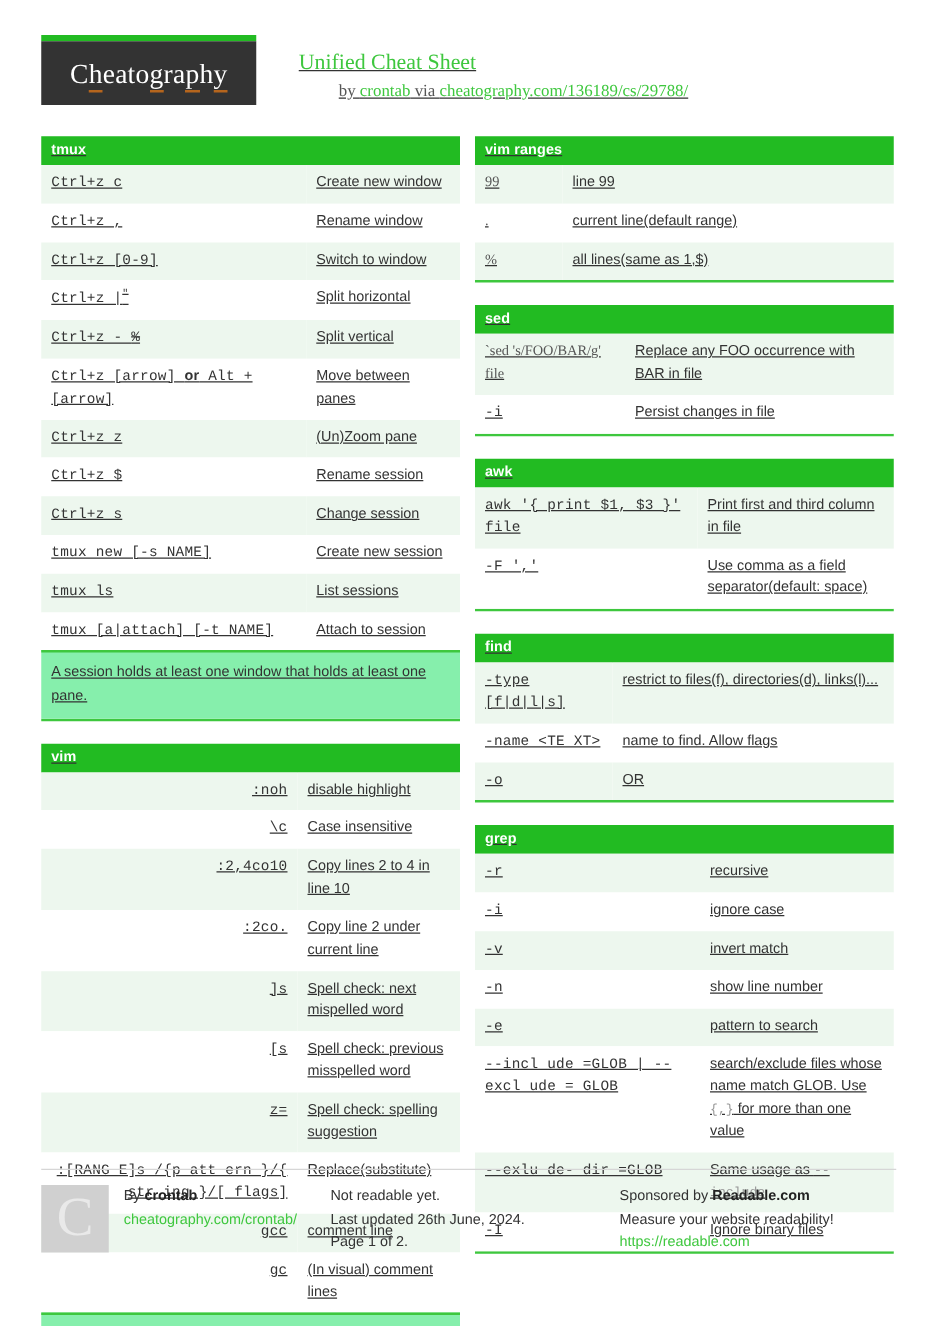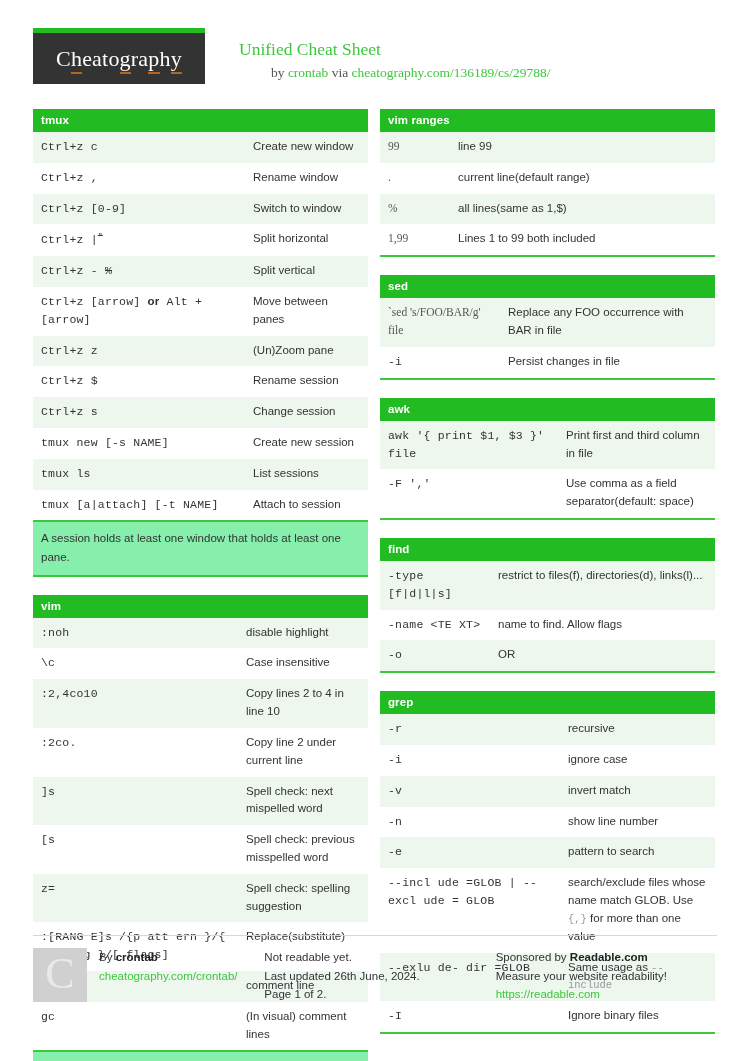--- a/index.html
+++ b/index.html
@@ -12,20 +12,21 @@
     width: 750px; height: 1061px;
     position: relative;
     overflow: hidden;
     color: #333;
   }
   .page {
     position: absolute;
     left: 0; top: 0;
     width: 750px; height: 788px;
     padding: 0 33px;
+    text-decoration: underline;
   }
 
   
   .header {
     display: flex;
     align-items: flex-start;
     padding-top: 28px;
     height: 97px;
   }
   .logo-wrap {
@@ -145,21 +146,21 @@
   td.desc .mono {
     font-family: "Liberation Mono", monospace;
     color: #999;
     font-size: 10.5px;
   }
   .strike { text-decoration: line-through; }
   .sup { vertical-align: super; font-size: 8px; text-decoration: line-through; }
 
   .tmux-tbl td.code { width: 212px; }
   .tmux-tbl td.desc { text-align: left; }
-  .vim-tbl  td.code { width: 205px; }
+  .vim-tbl  td.code { width: 205px; text-align: right; }
   .vim-tbl  td.desc { text-align: left; }
   .vr-tbl   td.code { width: 70px; }
   .sed-tbl  td.code { width: 120px; }
   .awk-tbl  td.code { width: 178px; }
   .find-tbl td.code { width: 110px; }
   .grep-tbl td.code { width: 180px; }
 
   .note {
     background: #86efac;
     font-size: 11.5px;
@@ -344,24 +345,20 @@
                 <td class="desc">line 99</td>
               </tr>
           <tr class="even">
                 <td class="code"><span class="lit">.</span></td>
                 <td class="desc">current line(default range)</td>
               </tr>
           <tr class="odd">
                 <td class="code"><span class="lit">%</span></td>
                 <td class="desc">all lines(same as 1,$)</td>
               </tr>
-          <tr class="even">
-                <td class="code"><span class="lit">1,99</span></td>
-                <td class="desc">Lines 1 to 99 both included</td>
-              </tr>
         </tbody>
           </table>
       </div>
 
       <div class="block">
         <div class="block-title">sed</div>
         <table class="kv sed-tbl">
             <tbody>
           <tr class="odd">
                 <td class="code"><span class="lit">`sed 's/FOO/BAR/g' file</span></td>

